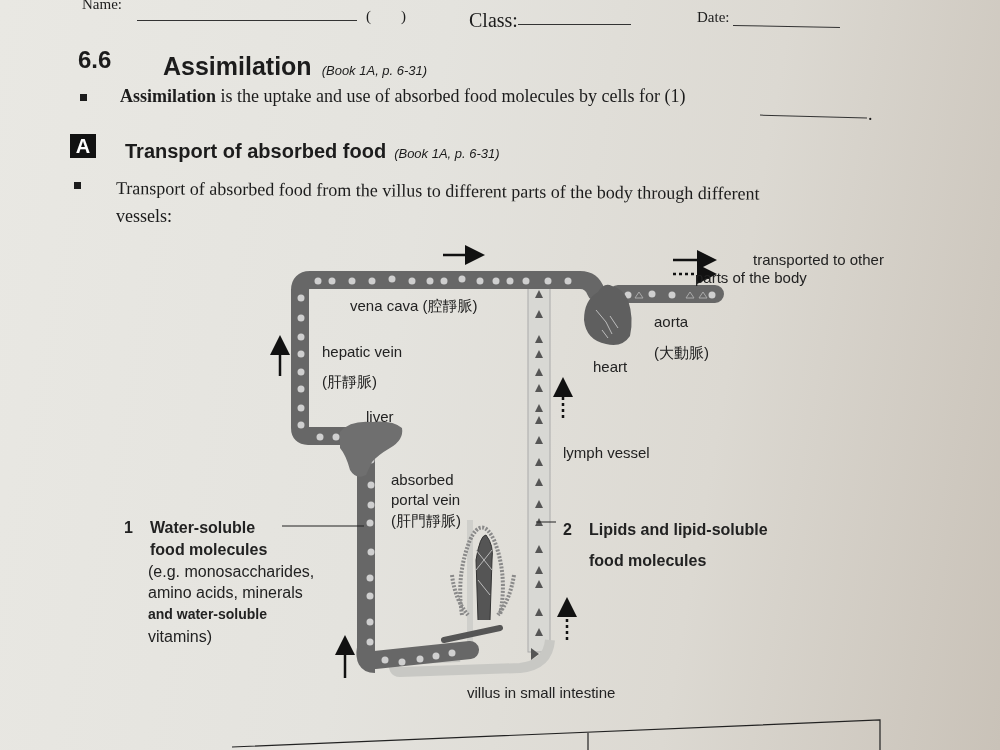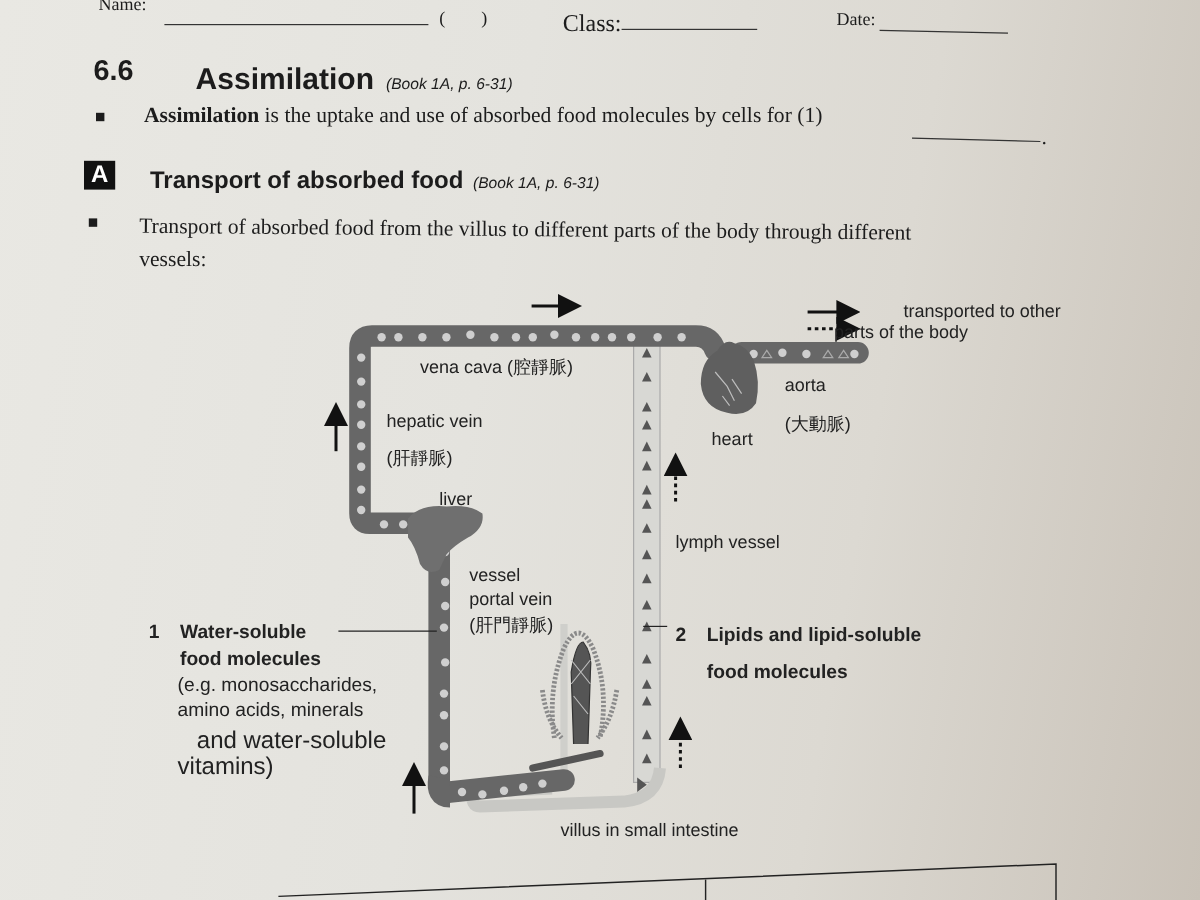--- a/index.html
+++ b/index.html
@@ -180,28 +180,28 @@
 <div class="abs lbl" style="left:695px;top:269px;">parts of the body</div>
 
 <div class="abs lbl" style="left:350px;top:297px;">vena cava (腔靜脈)</div>
 <div class="abs lbl" style="left:322px;top:343px;">hepatic vein</div>
 <div class="abs lbl" style="left:322px;top:373px;">(肝靜脈)</div>
 <div class="abs lbl" style="left:366px;top:408px;">liver</div>
 <div class="abs lbl" style="left:593px;top:358px;">heart</div>
 <div class="abs lbl" style="left:654px;top:313px;">aorta</div>
 <div class="abs lbl" style="left:654px;top:344px;">(大動脈)</div>
 <div class="abs lbl" style="left:563px;top:444px;">lymph vessel</div>
-<div class="abs lbl" style="left:391px;top:471px;">vessel</div>
+<div class="abs lbl" style="left:391px;top:471px;">absorbed</div>
 <div class="abs lbl" style="left:391px;top:491px;">portal vein</div>
 <div class="abs lbl" style="left:391px;top:512px;">(肝門靜脈)</div>
 <div class="abs lbl" style="left:467px;top:684px;">villus in small intestine</div>
 
 <div class="abs lbl-b" style="left:124px;top:519px;">1</div>
 <div class="abs lbl-b" style="left:150px;top:519px;">Water-soluble</div>
 <div class="abs lbl-b" style="left:150px;top:541px;">food molecules</div>
 <div class="abs lbl" style="left:148px;top:563px;font-size:16px;">(e.g. monosaccharides,</div>
 <div class="abs lbl" style="left:148px;top:584px;font-size:16px;">amino acids, minerals</div>
-<div class="abs lbl" style="left:164px;top:606px;font-size:20px;">and water-soluble</div>
-<div class="abs lbl" style="left:148px;top:628px;font-size:20px;">vitamins)</div>
+<div class="abs lbl" style="left:148px;top:606px;font-size:14px;font-weight:bold;">and water-soluble</div>
+<div class="abs lbl" style="left:148px;top:628px;font-size:16px;">vitamins)</div>
 
 <div class="abs lbl-b" style="left:563px;top:521px;">2</div>
 <div class="abs lbl-b" style="left:589px;top:521px;">Lipids and lipid-soluble</div>
 <div class="abs lbl-b" style="left:589px;top:552px;">food molecules</div>
 
 </body></html>

